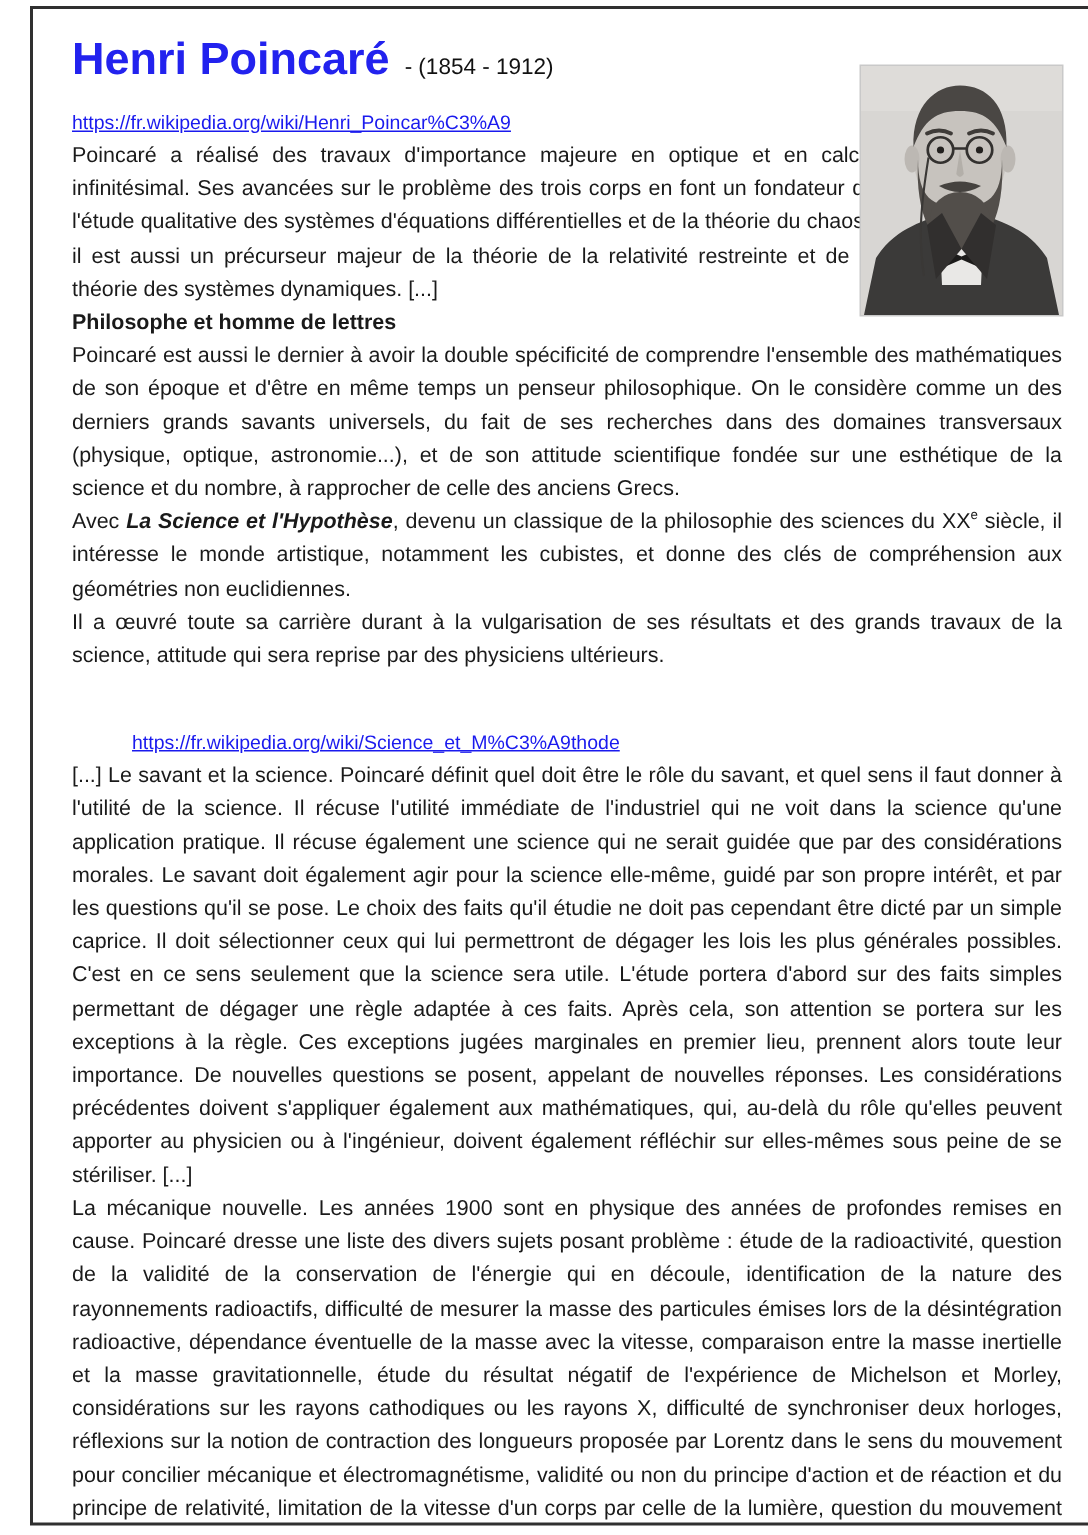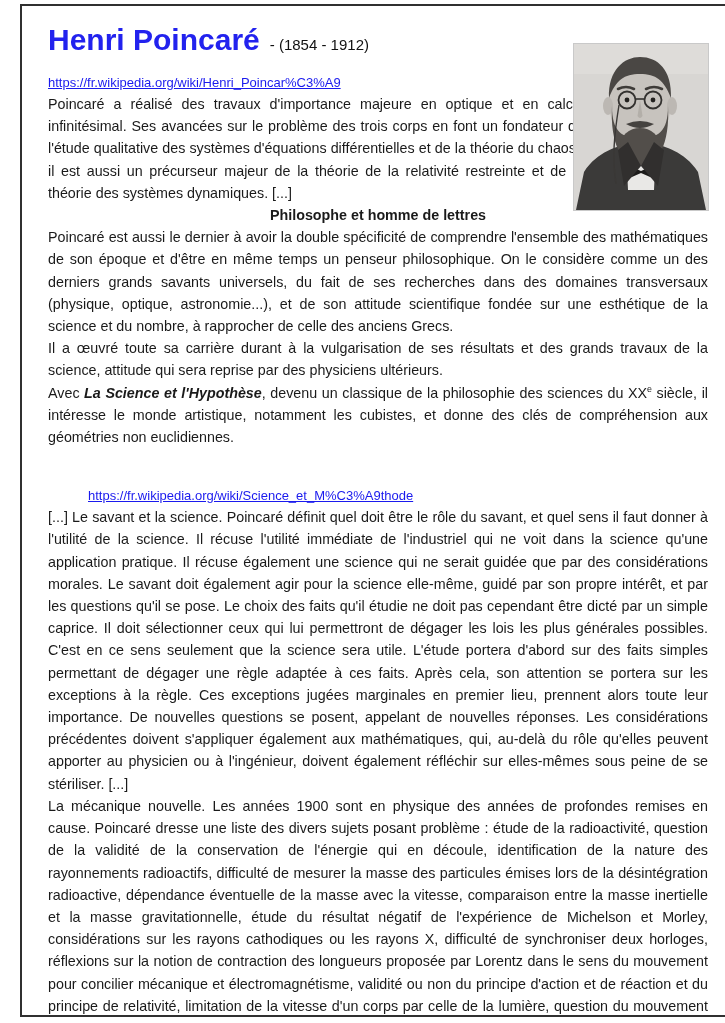--- a/index.html
+++ b/index.html
@@ -63,21 +63,21 @@
     text-align: justify;
   }
   p.narrow {
     width: 536px;
   }
   p.heading {
     margin: 0;
     font-size: 14.3px;
     line-height: 22.2px;
     font-weight: bold;
-    text-align: center;
+    text-align: left;
   }
   .lead-bold { font-weight: normal; }
   .book-title { font-weight: bold; font-style: italic; }
   sup.sup-e {
     font-size: 0.62em;
     vertical-align: super;
     line-height: 0;
   }
   .portrait {
     position: absolute;
@@ -142,23 +142,23 @@
     </div>
 
     <span class="link-row"><a class="doclink">https://fr.wikipedia.org/wiki/Henri_Poincar%C3%A9</a></span>
 
     <p class="body-par narrow">Poincaré a réalisé des travaux d'importance majeure en optique et en calcul infinitésimal. Ses avancées sur le problème des trois corps en font un fondateur de l'étude qualitative des systèmes d'équations différentielles et de la théorie du chaos ; il est aussi un précurseur majeur de la théorie de la relativité restreinte et de la théorie des systèmes dynamiques. [...]</p>
 
     <p class="heading">Philosophe et homme de lettres</p>
 
     <p class="body-par">Poincaré est aussi le dernier à avoir la double spécificité de comprendre l'ensemble des mathématiques de son époque et d'être en même temps un penseur philosophique. On le considère comme un des derniers grands savants universels, du fait de ses recherches dans des domaines transversaux (physique, optique, astronomie...), et de son attitude scientifique fondée sur une esthétique de la science et du nombre, à rapprocher de celle des anciens Grecs.</p>
 
+    <p class="body-par"><span>Avec </span><span class="book-title">La Science et l'Hypothèse</span><span>, devenu un classique de la philosophie des sciences du XX</span><sup class="sup-e">e</sup><span> siècle, il intéresse le monde artistique, notamment les cubistes, et donne des clés de compréhension aux géométries non euclidiennes.</span></p>
+
     <p class="body-par">Il a œuvré toute sa carrière durant à la vulgarisation de ses résultats et des grands travaux de la science, attitude qui sera reprise par des physiciens ultérieurs.</p>
-
-    <p class="body-par"><span>Avec </span><span class="book-title">La Science et l'Hypothèse</span><span>, devenu un classique de la philosophie des sciences du XX</span><sup class="sup-e">e</sup><span> siècle, il intéresse le monde artistique, notamment les cubistes, et donne des clés de compréhension aux géométries non euclidiennes.</span></p>
 
     <span class="link-row second"><a class="doclink">https://fr.wikipedia.org/wiki/Science_et_M%C3%A9thode</a></span>
 
     <p class="body-par"><span>[...] </span><span class="lead-bold">Le savant et la science.</span><span> Poincaré définit quel doit être le rôle du savant, et quel sens il faut donner à l'utilité de la science. Il récuse l'utilité immédiate de l'industriel qui ne voit dans la science qu'une application pratique. Il récuse également une science qui ne serait guidée que par des considérations morales. Le savant doit également agir pour la science elle-même, guidé par son propre intérêt, et par les questions qu'il se pose. Le choix des faits qu'il étudie ne doit pas cependant être dicté par un simple caprice. Il doit sélectionner ceux qui lui permettront de dégager les lois les plus générales possibles. C'est en ce sens seulement que la science sera utile. L'étude portera d'abord sur des faits simples permettant de dégager une règle adaptée à ces faits. Après cela, son attention se portera sur les exceptions à la règle. Ces exceptions jugées marginales en premier lieu, prennent alors toute leur importance. De nouvelles questions se posent, appelant de nouvelles réponses. Les considérations précédentes doivent s'appliquer également aux mathématiques, qui, au-delà du rôle qu'elles peuvent apporter au physicien ou à l'ingénieur, doivent également réfléchir sur elles-mêmes sous peine de se stériliser. [...]</span></p>
 
     <p class="body-par"><span class="lead-bold">La mécanique nouvelle.</span><span> Les années 1900 sont en physique des années de profondes remises en cause. Poincaré dresse une liste des divers sujets posant problème : étude de la radioactivité, question de la validité de la conservation de l'énergie qui en découle, identification de la nature des rayonnements radioactifs, difficulté de mesurer la masse des particules émises lors de la désintégration radioactive, dépendance éventuelle de la masse avec la vitesse, comparaison entre la masse inertielle et la masse gravitationnelle, étude du résultat négatif de l'expérience de Michelson et Morley, considérations sur les rayons cathodiques ou les rayons X, difficulté de synchroniser deux horloges, réflexions sur la notion de contraction des longueurs proposée par Lorentz dans le sens du mouvement pour concilier mécanique et électromagnétisme, validité ou non du principe d'action et de réaction et du principe de relativité, limitation de la vitesse d'un corps par celle de la lumière, question du mouvement du périhélie de Mercure, nature de la force de gravitation. Le texte de Poincaré est un témoignage intéressant de l'état de la physique et des questions que se posaient les physiciens de l'époque.</span></p>
 
   </div>
 </div>
 

